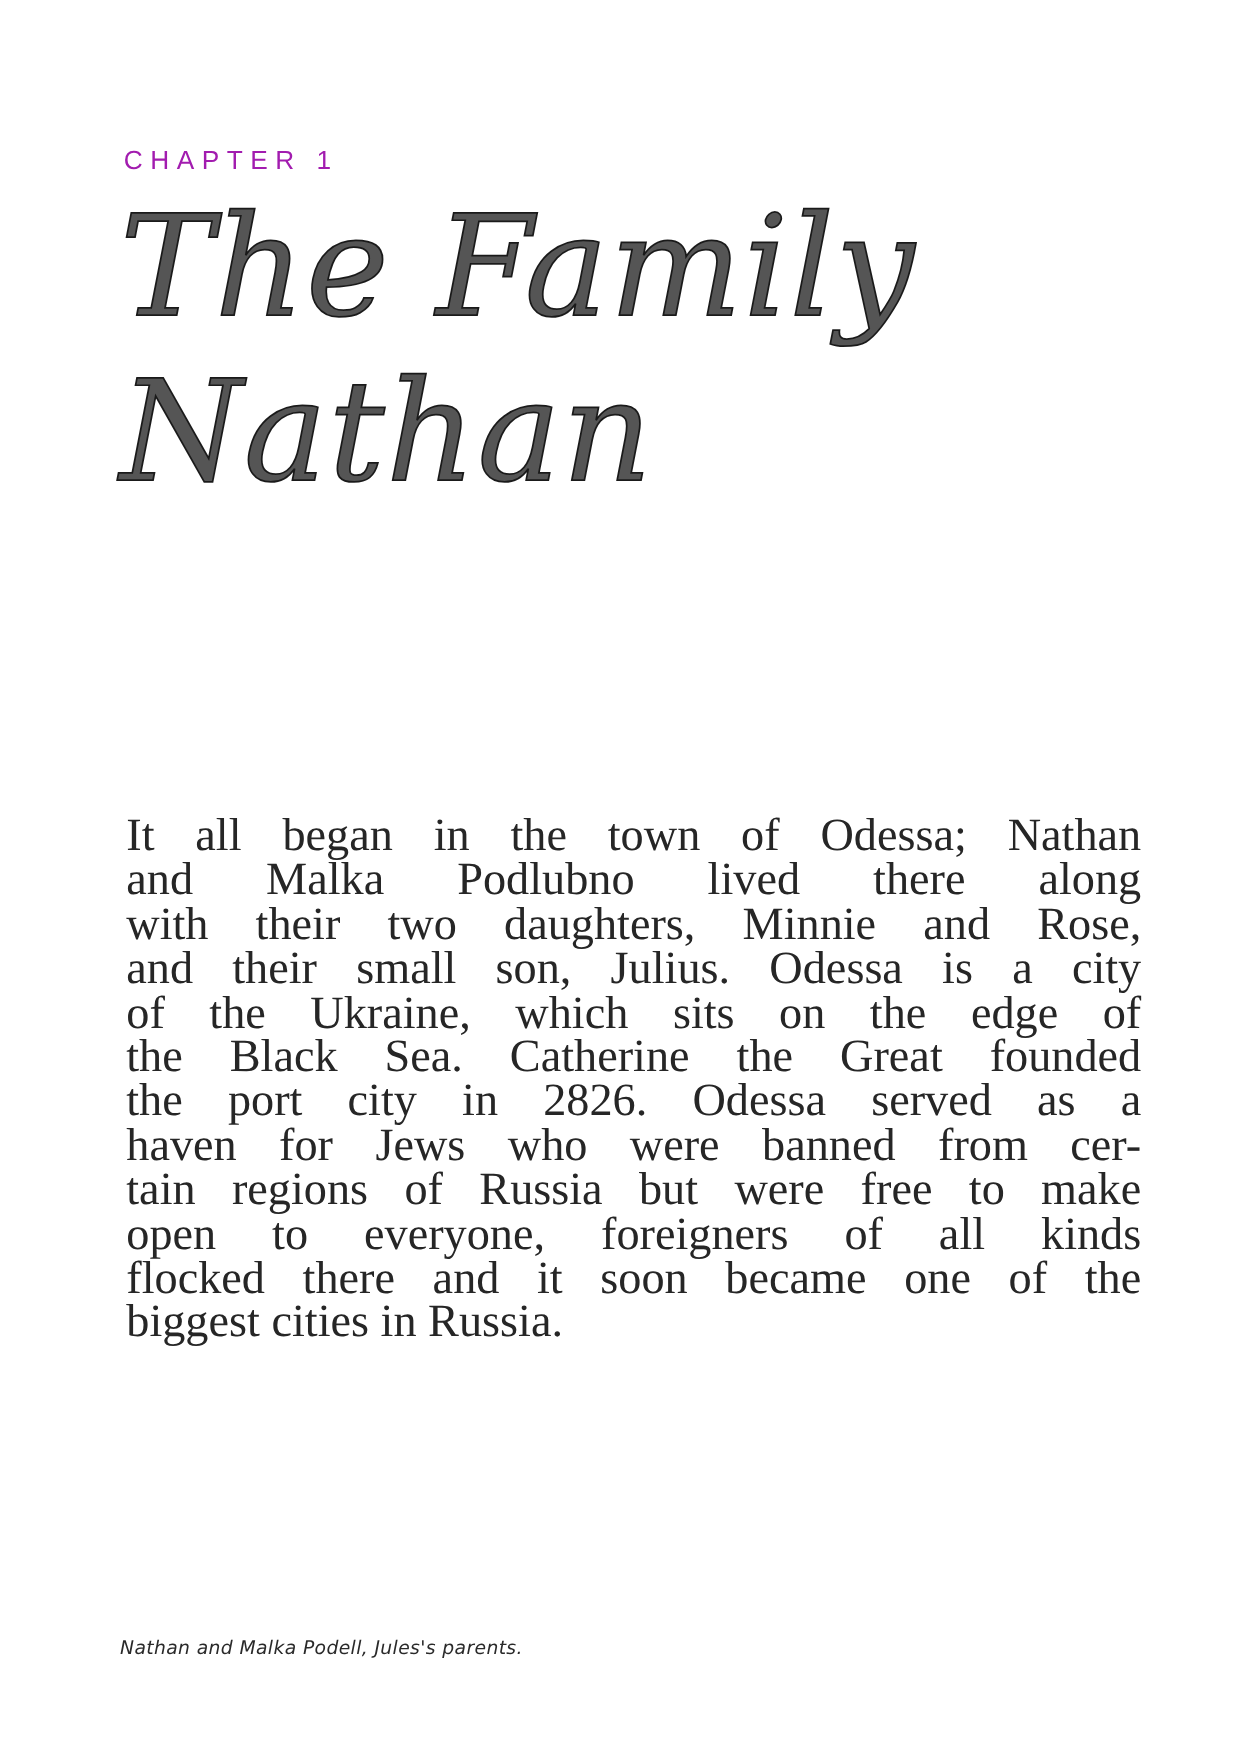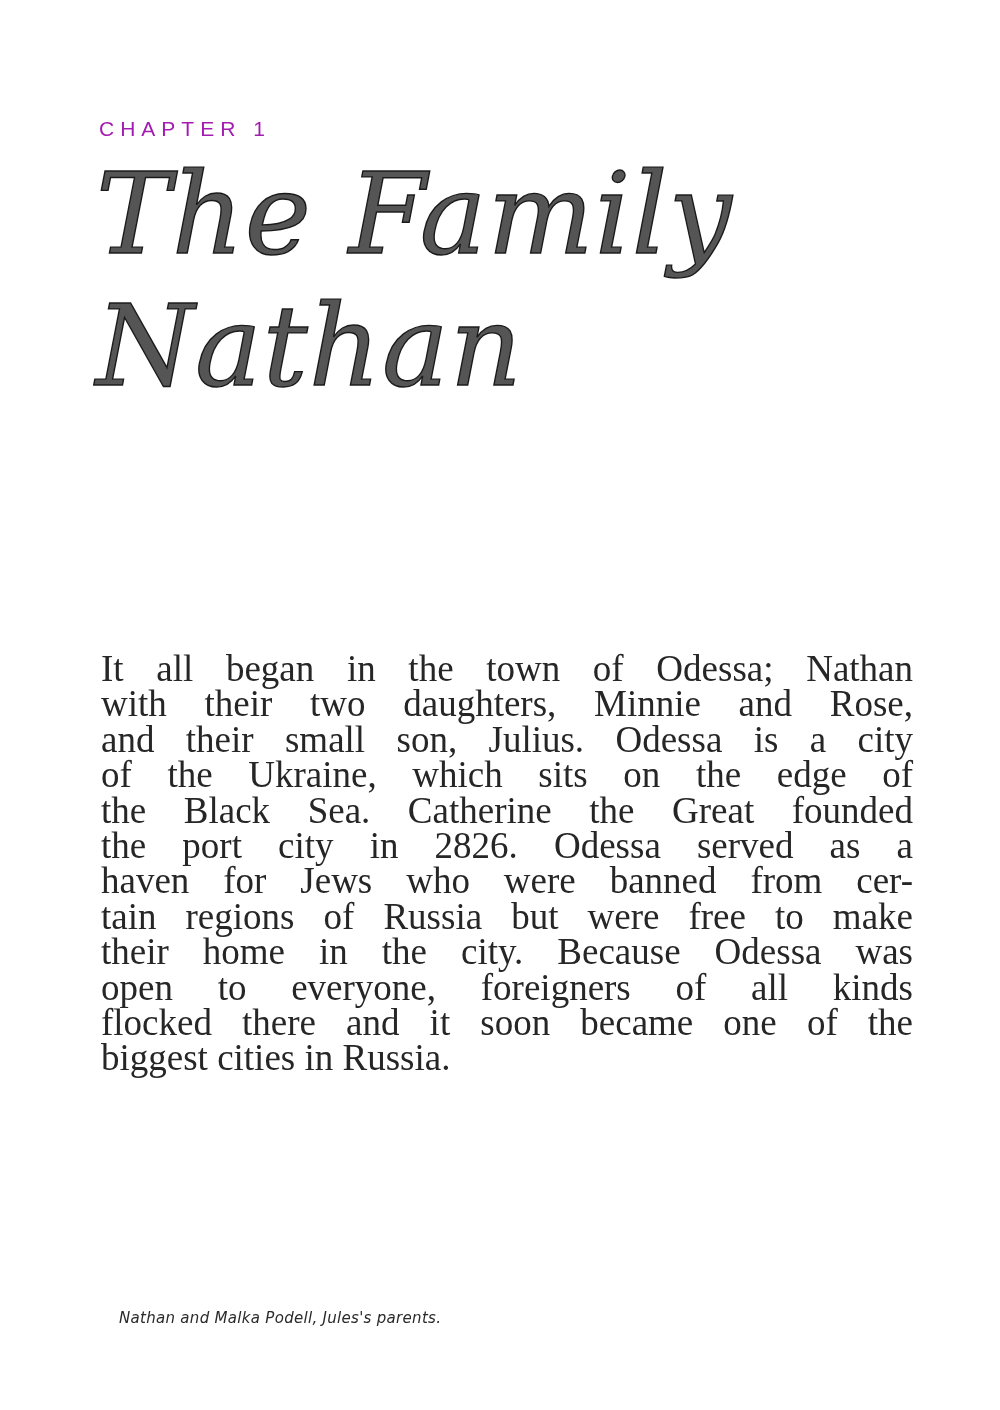--- a/index.html
+++ b/index.html
@@ -60,45 +60,45 @@
       text-align: justify;
       text-align-last: justify;
       height: 35.4px;
       white-space: nowrap;
     }
     .body-line.last {
       text-align-last: left;
     }
     .caption {
       position: absolute;
-      left: 119px;
+      left: 96px;
       top: 1309px;
       font-family: "DejaVu Sans", "Liberation Sans", sans-serif;
       font-style: italic;
       font-size: 15px;
       color: #2a2a2a;
       letter-spacing: 0.3px;
     }
   </style>
 </head>
 <body>
 
 <div class="chapter-label">CHAPTER 1</div>
 
 <div class="title title-line-1">The Family</div>
 <div class="title title-line-2">Nathan</div>
 
 <div class="body-text">
   <span class="body-line">It all began in the town of Odessa; Nathan</span>
+  <span class="body-line">and Malka Podlubno lived there along</span>
   <span class="body-line">with their two daughters, Minnie and Rose,</span>
   <span class="body-line">and their small son, Julius. Odessa is a city</span>
   <span class="body-line">of the Ukraine, which sits on the edge of</span>
   <span class="body-line">the Black Sea. Catherine the Great founded</span>
   <span class="body-line">the port city in 2826. Odessa served as a</span>
   <span class="body-line">haven for Jews who were banned from cer-</span>
   <span class="body-line">tain regions of Russia but were free to make</span>
-  <span class="body-line">their home in the city. Because Odessa was</span>
   <span class="body-line">open to everyone, foreigners of all kinds</span>
   <span class="body-line">flocked there and it soon became one of the</span>
   <span class="body-line last">biggest cities in Russia.</span>
 </div>
 
 <div class="caption">Nathan and Malka Podell, Jules's parents.</div>
 
 </body></html>

